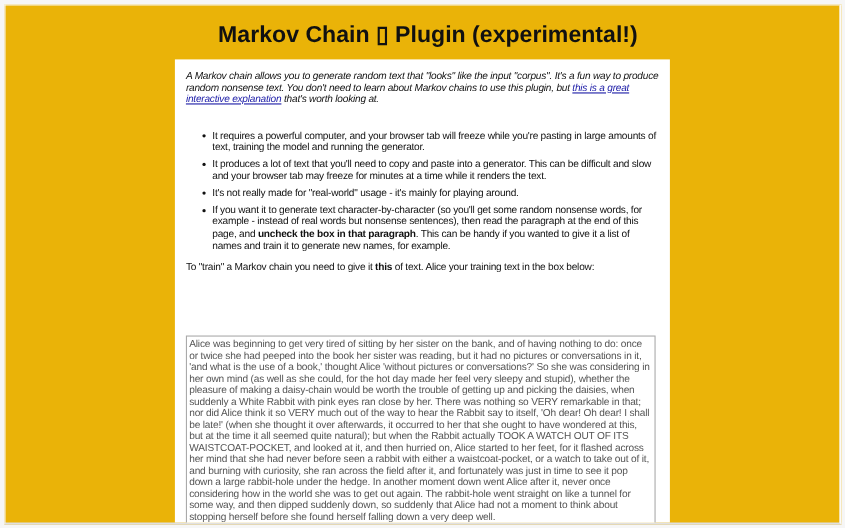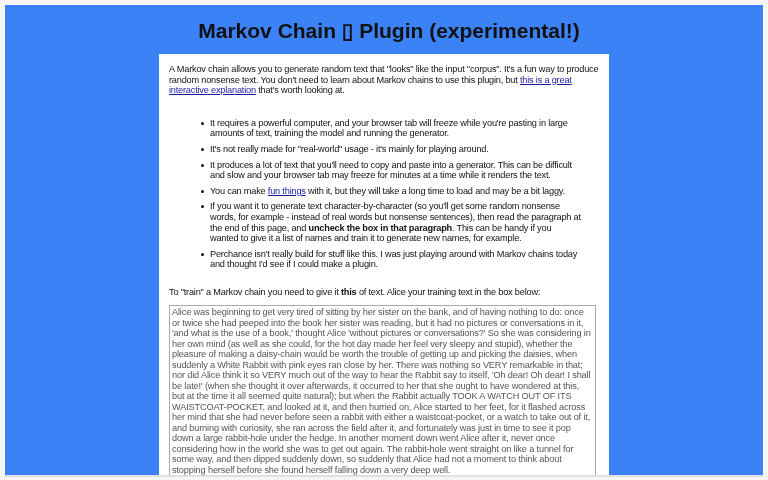--- a/index.html
+++ b/index.html
@@ -9,21 +9,21 @@
       height: 480px;
       overflow: hidden;
       background: #f6f6f6;
     }
     .frame {
       position: absolute;
       left: 4px;
       top: 4px;
       width: 758px;
       height: 470px;
-      background: #3b82f6;
+      background: #eab308;
       border-top: 1px solid #f9f9f9;
       border-left: 1px solid #f9f9f9;
       border-right: 2px solid #fafafa;
       border-bottom: 2px solid #e0e0e0;
       overflow: hidden;
     }
     .page-title {
       position: absolute;
       left: 0;
       top: 14px;
@@ -45,29 +45,29 @@
       font-family: "Liberation Sans", sans-serif;
       font-size: 9.2px;
       line-height: 10.6px;
       color: #111;
       letter-spacing: -0.2px;
     }
     .panel-inner {
       padding: 10px 10px 0 10px;
     }
     p { margin: 0; }
-    .intro { margin-bottom: 22px; }
+    .intro { margin-bottom: 22px; font-style: italic; }
     a.link { color: #1a1aa6; text-decoration: underline; }
     .important {
       color: #d0121b;
       font-weight: bold;
       margin-bottom: 8px;
     }
     ul.notes {
-      margin: 17px;
+      margin: 0;
       padding-left: 24px;
       list-style: none;
     }
     ul.notes li {
       position: relative;
       margin-bottom: 5px;
     }
     ul.notes li::before {
       content: "";
       position: absolute;
@@ -105,25 +105,23 @@
 <div class="frame">
   <h1 class="page-title">Markov Chain ▯ Plugin (experimental!)</h1>
 
   <div class="panel">
     <div class="panel-inner">
       <p class="intro"><span>A Markov chain allows you to generate random text that "looks" like the input "corpus". It's a fun way to produce random nonsense text. You don't need to learn about Markov chains to use this plugin, but </span><a class="link" href="#">this is a great interactive explanation</a><span> that's worth looking at.</span></p>
 
 
       <ul class="notes">
         <li>It requires a powerful computer, and your browser tab will freeze while you're pasting in large amounts of text, training the model and running the generator.</li>
+        <li>It produces a lot of text that you'll need to copy and paste into a generator. This can be difficult and slow and your browser tab may freeze for minutes at a time while it renders the text.</li>
         <li>It's not really made for "real-world" usage - it's mainly for playing around.</li>
-        <li>It produces a lot of text that you'll need to copy and paste into a generator. This can be difficult and slow and your browser tab may freeze for minutes at a time while it renders the text.</li>
-        <li><span>You can make </span><a class="link" href="#">fun things</a><span> with it, but they will take a long time to load and may be a bit laggy.</span></li>
         <li><span>If you want it to generate text character-by-character (so you'll get some random nonsense words, for example - instead of real words but nonsense sentences), then read the paragraph at the end of this page, and </span><b>uncheck the box in that paragraph</b><span>. This can be handy if you wanted to give it a list of names and train it to generate new names, for example.</span></li>
-        <li>Perchance isn't really build for stuff like this. I was just playing around with Markov chains today and thought I'd see if I could make a plugin.</li>
       </ul>
 
       <p class="train-text"><span>To "train" a Markov chain you need to give it </span><b>this</b><span> of text. Alice your training text in the box below:</span></p>
     </div>
 
     <textarea class="training-textarea" style="">Alice was beginning to get very tired of sitting by her sister on the bank, and of having nothing to do: once or twice she had peeped into the book her sister was reading, but it had no pictures or conversations in it, 'and what is the use of a book,' thought Alice 'without pictures or conversations?' So she was considering in her own mind (as well as she could, for the hot day made her feel very sleepy and stupid), whether the pleasure of making a daisy-chain would be worth the trouble of getting up and picking the daisies, when suddenly a White Rabbit with pink eyes ran close by her. There was nothing so VERY remarkable in that; nor did Alice think it so VERY much out of the way to hear the Rabbit say to itself, 'Oh dear! Oh dear! I shall be late!' (when she thought it over afterwards, it occurred to her that she ought to have wondered at this, but at the time it all seemed quite natural); but when the Rabbit actually TOOK A WATCH OUT OF ITS WAISTCOAT-POCKET, and looked at it, and then hurried on, Alice started to her feet, for it flashed across her mind that she had never before seen a rabbit with either a waistcoat-pocket, or a watch to take out of it, and burning with curiosity, she ran across the field after it, and fortunately was just in time to see it pop down a large rabbit-hole under the hedge. In another moment down went Alice after it, never once considering how in the world she was to get out again. The rabbit-hole went straight on like a tunnel for some way, and then dipped suddenly down, so suddenly that Alice had not a moment to think about stopping herself before she found herself falling down a very deep well.</textarea>
   </div>
 </div>
 
 </body></html>

